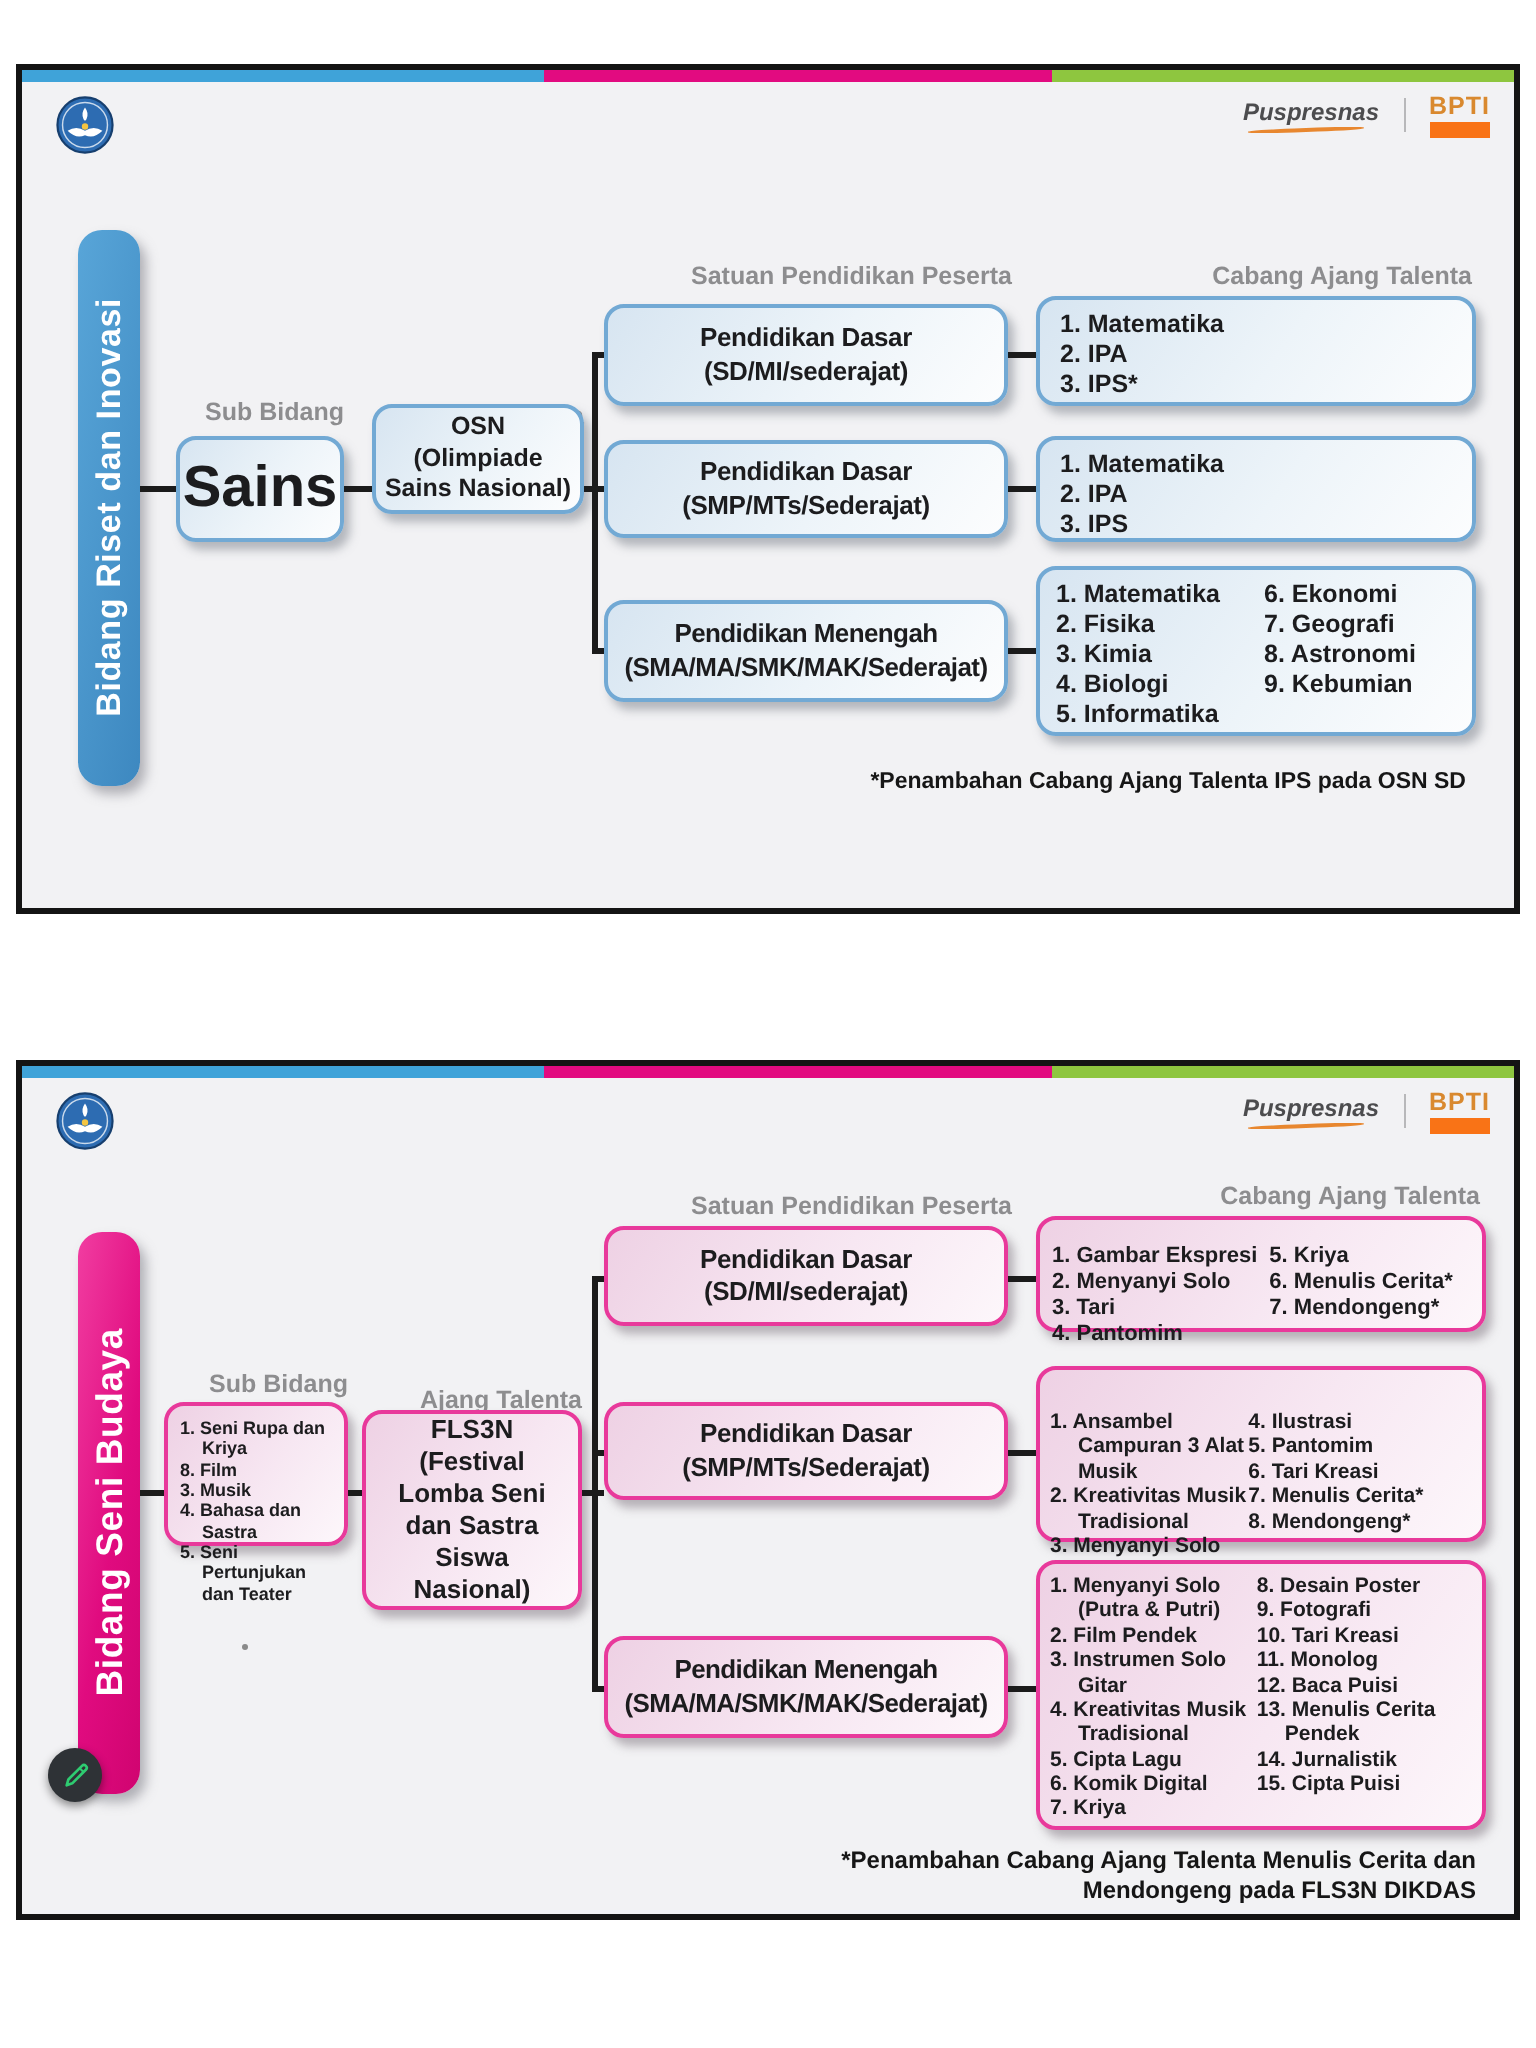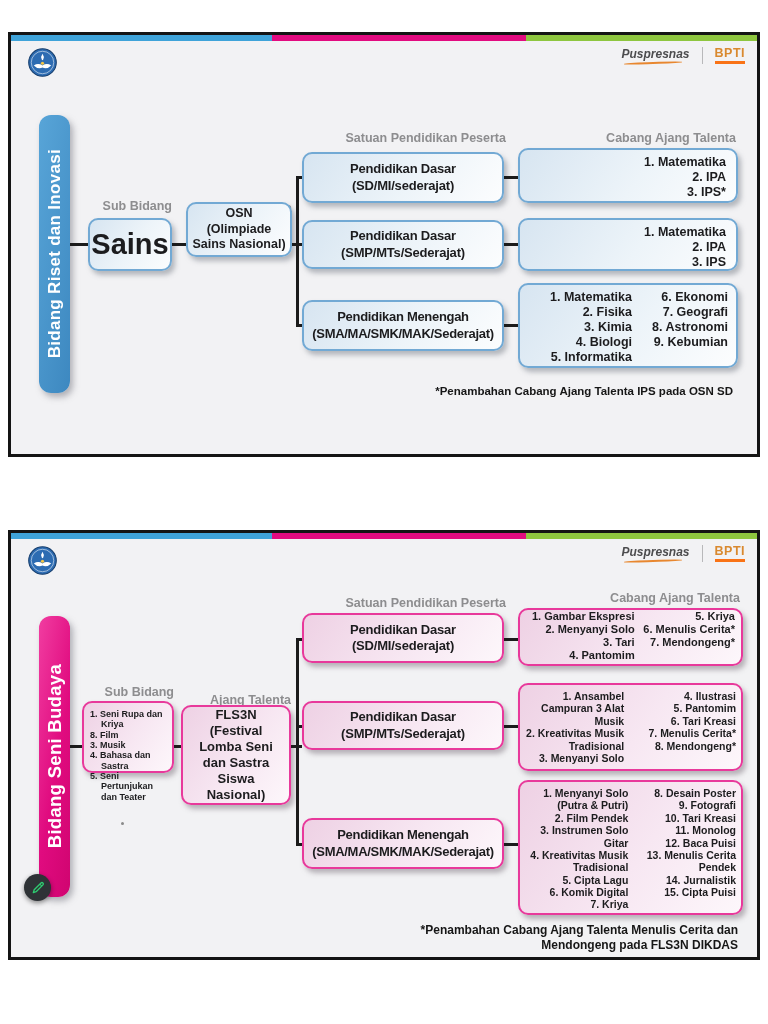--- a/index.html
+++ b/index.html
@@ -18,39 +18,39 @@
   .stripe .s1{width:35%;height:100%;}
   .stripe .s2{width:34%;height:100%;}
   .stripe .s3{width:31%;height:100%;}
 
   .logo{position:absolute;left:17px;top:13px;width:29px;height:29px;}
 
   .brand{position:absolute;right:12px;top:11px;display:flex;align-items:center;gap:12px;}
   .pus-text{font-style:italic;font-weight:bold;font-size:12px;color:#4c4c4e;position:relative;padding-bottom:3px;}
   .pus-text::after{content:"";position:absolute;left:3px;bottom:0;width:85%;height:2px;background:#e8872f;border-radius:40%;transform:rotate(-2deg);}
   .brand-sep{width:1px;height:17px;background:#b8b8ba;}
-  .bpti-text{font-weight:bold;font-size:12.5px;color:#d9892f;letter-spacing:.5px;border-bottom:3px solid #f97316;padding-bottom:1px;}
+  .bpti-text{font-weight:bold;font-size:12.5px;color:#d9892f;letter-spacing:.5px;border-bottom:8px solid #f97316;padding-bottom:1px;}
 
   .vbar{position:absolute;left:28px;width:31px;border-radius:12px;display:flex;align-items:center;justify-content:center;box-shadow:3px 4px 6px rgba(110,110,120,.5);}
   .vbar span{writing-mode:vertical-rl;transform:rotate(180deg);color:#fff;font-weight:bold;letter-spacing:.3px;white-space:nowrap;}
   #bar-riset{top:80px;height:278px;background:linear-gradient(100deg,#58a5d8,#3d88c0);}
   #bar-riset span{font-size:17px;}
   #bar-seni{top:83px;height:281px;background:linear-gradient(100deg,#f13da1 0%,#e00b7f 55%,#d00470 100%);}
   #bar-seni span{font-size:18.5px;}
 
   .glabel{position:absolute;color:#8d8d8f;font-weight:bold;font-size:12.5px;text-align:right;}
 
   .bx{position:absolute;border-radius:10px;box-sizing:border-box;display:flex;align-items:center;justify-content:center;text-align:center;font-weight:bold;color:#1c1c1e;}
   .blue{border:2px solid #72a9d4;background:linear-gradient(125deg,#d7e5f1 0%,#edf4f9 55%,#fcfdfe 100%);box-shadow:3px 4px 5px rgba(118,124,134,.5);}
   .pink{border:2.5px solid #e8399b;background:linear-gradient(125deg,#eed1e4 0%,#f7e7f2 55%,#fdf7fb 100%);box-shadow:3px 4px 5px rgba(124,114,124,.5);}
   .pre{white-space:pre-line;line-height:1.25;}
 
   .lst{align-items:flex-start;justify-content:flex-start;text-align:left;display:flex;}
   .lst .col{display:flex;flex-direction:column;}
-  .li{padding-left:14px;text-indent:-14px;text-align:right;}
+  .li{padding-left:14px;text-indent:-14px;}
   .sub-li{padding-left:11px;text-indent:-11px;}
 
   .hline{position:absolute;height:3px;background:#1b1b1b;}
   .vline{position:absolute;width:3px;background:#1b1b1b;}
 
   .footnote{position:absolute;font-weight:bold;color:#161616;text-align:right;white-space:pre-line;line-height:1.25;}
 
   .edit-badge{position:absolute;left:13px;top:341px;width:27px;height:27px;border-radius:50%;background:#2e3236;display:flex;align-items:center;justify-content:center;box-shadow:0 2px 5px rgba(0,0,0,.45);cursor:pointer;}
   .small-dot{position:absolute;left:110px;top:289px;width:3px;height:3px;border-radius:50%;background:#8a8a8a;}
 </style>
@@ -202,34 +202,34 @@
   <div class="glabel" style="left:294px;top:63px;width:201px;">Satuan Pendidikan Peserta</div>
   <div class="glabel" style="left:505px;top:58px;width:224px;">Cabang Ajang Talenta</div>
 
   <div class="bx pink pre" style="left:291px;top:80px;width:202px;height:50px;font-size:13px;letter-spacing:-.2px;">Pendidikan Dasar
 (SD/MI/sederajat)</div>
   <div class="bx pink pre" style="left:291px;top:168px;width:202px;height:49px;font-size:13px;letter-spacing:-.2px;">Pendidikan Dasar
 (SMP/MTs/Sederajat)</div>
   <div class="bx pink pre" style="left:291px;top:285px;width:202px;height:51px;font-size:13px;letter-spacing:-.3px;">Pendidikan Menengah
 (SMA/MA/SMK/MAK/Sederajat)</div>
 
-  <div class="bx pink lst" style="left:507px;top:75px;width:225px;height:58px;font-size:11px;padding:0 6px;">
+  <div class="bx pink lst" style="left:507px;top:75px;width:225px;height:58px;font-size:11px;padding:12px 6px;">
     <div class="col" style="width:52%;line-height:1.18;">
         <div class="li">1. Gambar Ekspresi</div>
         <div class="li">2. Menyanyi Solo</div>
         <div class="li">3. Tari</div>
         <div class="li">4. Pantomim</div>
       </div>
     <div class="col" style="width:48%;line-height:1.18;">
         <div class="li">5. Kriya</div>
         <div class="li">6. Menulis Cerita*</div>
         <div class="li">7. Mendongeng*</div>
       </div>
   </div>
-  <div class="bx pink lst" style="left:507px;top:150px;width:225px;height:88px;font-size:10.5px;padding:5px 5px;">
+  <div class="bx pink lst" style="left:507px;top:150px;width:225px;height:88px;font-size:10.5px;padding:20px 5px;">
     <div class="col" style="width:47%;line-height:1.18;">
         <div class="li">1. Ansambel Campuran 3 Alat Musik</div>
         <div class="li">2. Kreativitas Musik Tradisional</div>
         <div class="li">3. Menyanyi Solo</div>
       </div>
     <div class="col" style="width:53%;line-height:1.18;">
         <div class="li">4. Ilustrasi</div>
         <div class="li">5. Pantomim</div>
         <div class="li">6. Tari Kreasi</div>
         <div class="li">7. Menulis Cerita*</div>

